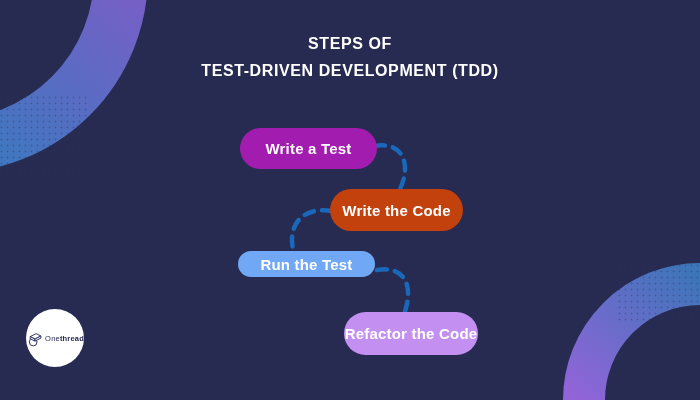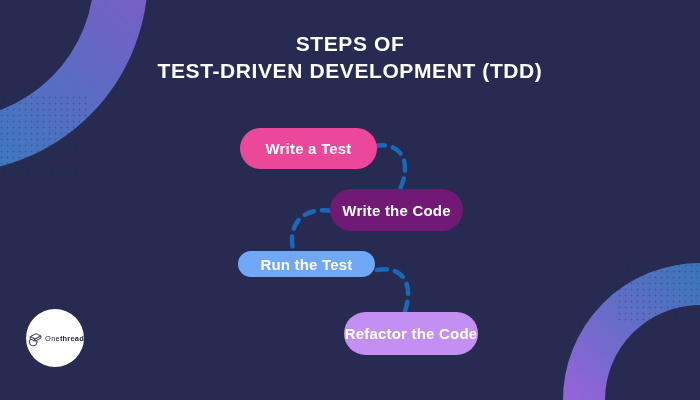--- a/index.html
+++ b/index.html
@@ -19,21 +19,21 @@
   }
   .title {
     position: absolute;
     top: 30px;
     left: 0;
     width: 100%;
     margin: 0;
     text-align: center;
     color: #FFFFFF;
     font-weight: bold;
-    font-size: 21px;
+    font-size: 16px;
     line-height: 27px;
     letter-spacing: 0.6px;
   }
   .pill {
     position: absolute;
     border-radius: 22px;
     display: flex;
     align-items: center;
     justify-content: center;
     color: #FFFFFF;
@@ -99,24 +99,24 @@
   </h1>
 
   <svg class="connectors" viewBox="0 0 700 400">
     <g fill="none" stroke-width="4.5" stroke-linecap="round" stroke-dasharray="10 8">
       <path d="M375,146 C404,141 412,166 399,191" stroke="#1968BA"></path>
       <path d="M332,211 C302,206 286,226 294,253" stroke="#1968BA"></path>
       <path d="M377,270 C406,265 414,288 404,314" stroke="#1968BA"></path>
     </g>
   </svg>
 
-  <div class="pill p1" style="background: #ec4899;">
+  <div class="pill p1" style="background: #a21caf;">
     <span>Write a Test</span>
   </div>
-  <div class="pill p2" style="background: #701a75;">
+  <div class="pill p2" style="background: #c2410c;">
     <span>Write the Code</span>
   </div>
   <div class="pill p3" style="background: rgb(113, 168, 246);">
     <span>Run the Test</span>
   </div>
   <div class="pill p4" style="background: rgb(195, 143, 241); margin-left: 16px;">
     <span>Refactor the Code</span>
   </div>
 
   <div class="logo-badge">

